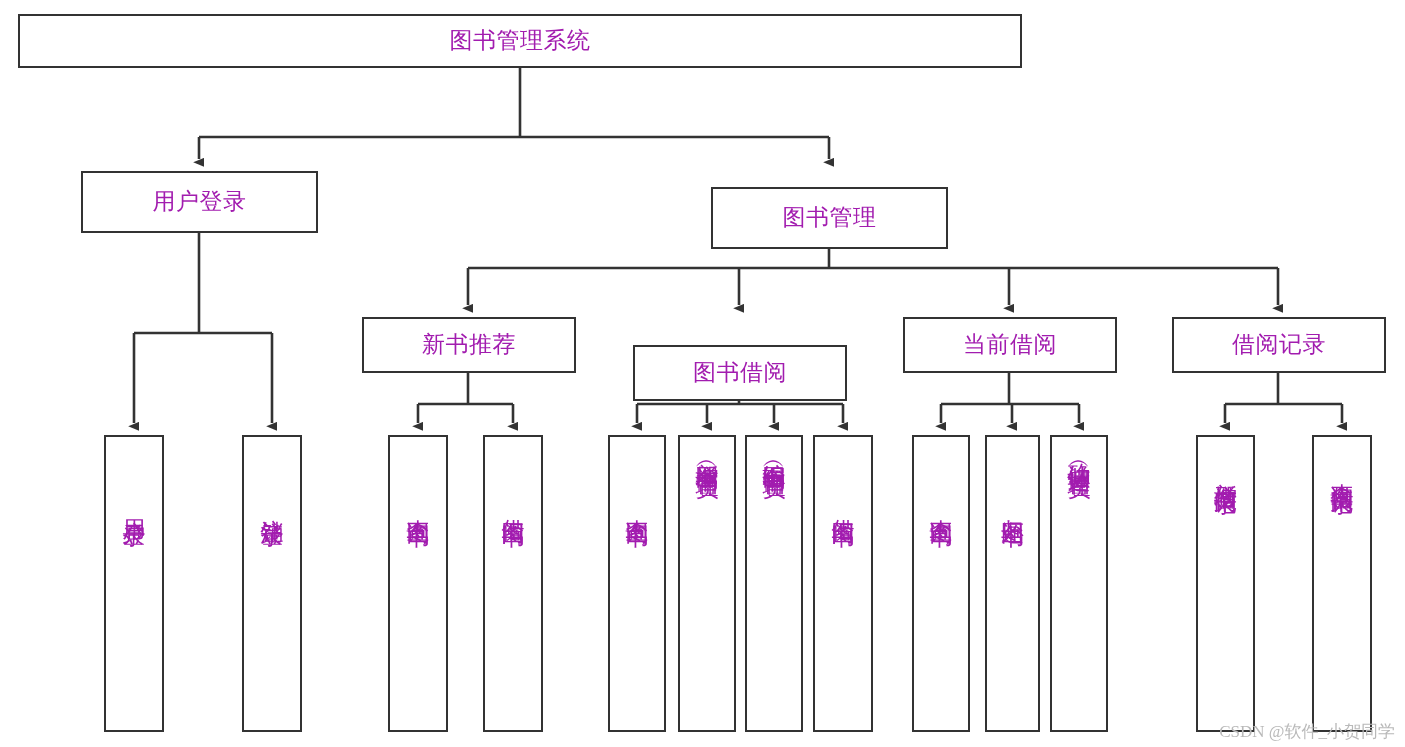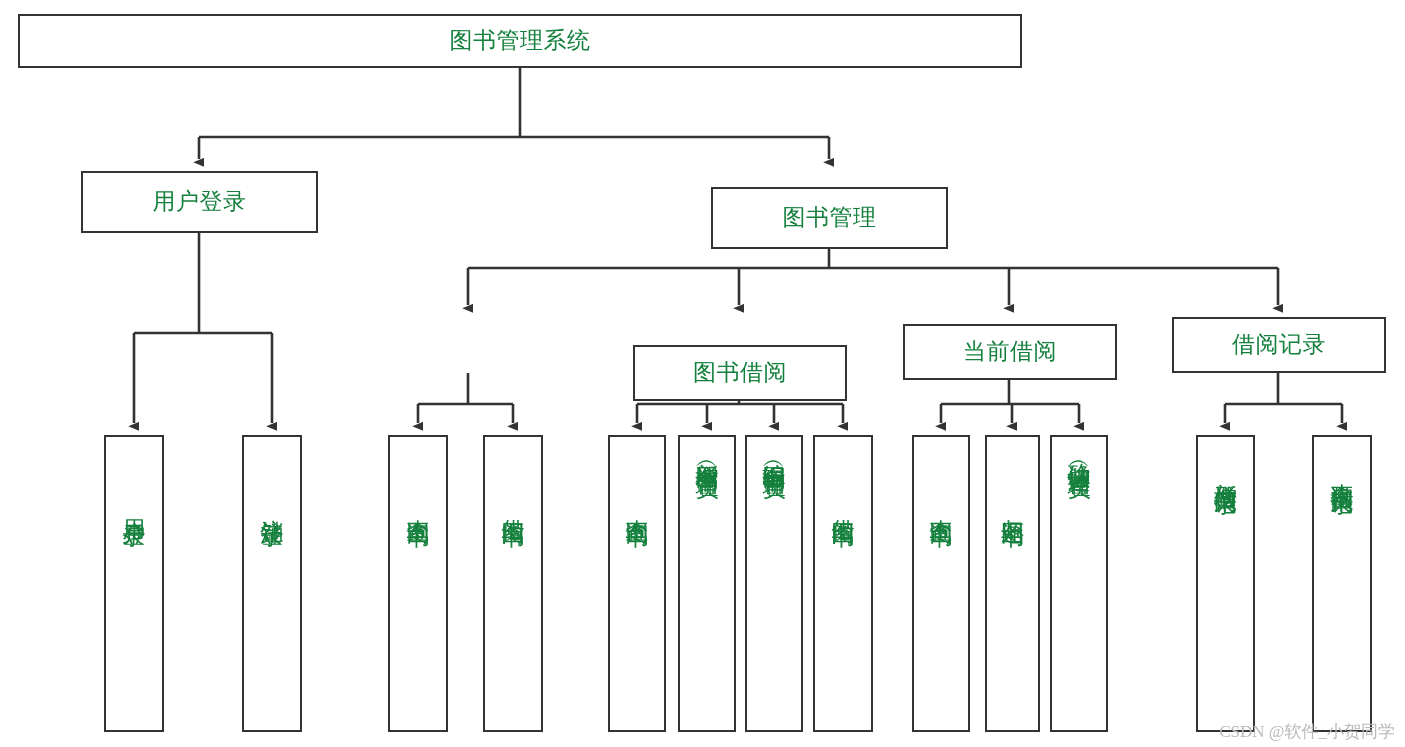--- a/index.html
+++ b/index.html
@@ -28,21 +28,21 @@
     position: absolute;
     box-sizing: border-box;
     background: #ffffff;
     border: 2px solid #333333;
     display: flex;
     align-items: center;
     justify-content: center;
     z-index: 2;
   }
   .node-label {
-    color: #15803d;
+    color: #a21caf;
     line-height: 1.18;
     text-align: center;
     white-space: pre;
   }
   .horizontal .node-label {
     font-size: 23px;
     letter-spacing: 0.5px;
   }
   .vertical {
     align-items: flex-start;
@@ -135,24 +135,27 @@
     <span class="node-label">图书管理系统</span>
   </div>
 
   <div class="node horizontal" id="node-l2-0" style="left: 81px; top: 171px; width: 237px; height: 62px;">
     <span class="node-label">用户登录</span>
   </div>
   <div class="node horizontal" id="node-l2-1" style="left: 711px; top: 187px; width: 237px; height: 62px;">
     <span class="node-label">图书管理</span>
   </div>
 
+  <div class="node horizontal" id="node-l3-0" style="left: 362px; top: 317px; width: 214px; height: 56px;">
+    <span class="node-label">新书推荐</span>
+  </div>
   <div class="node horizontal" id="node-l3-1" style="left: 633px; top: 317px; width: 214px; height: 56px; margin-top: 28px;">
     <span class="node-label">图书借阅</span>
   </div>
-  <div class="node horizontal" id="node-l3-2" style="left: 903px; top: 317px; width: 214px; height: 56px; margin-top: 7px;">
+  <div class="node horizontal" id="node-l3-2" style="left: 903px; top: 317px; width: 214px; height: 56px;">
     <span class="node-label">当前借阅</span>
   </div>
   <div class="node horizontal" id="node-l3-3" style="left: 1172px; top: 317px; width: 214px; height: 56px;">
     <span class="node-label">借阅记录</span>
   </div>
 
   <div class="node vertical mid" id="node-leaf-0" style="left: 104px; top: 435px; width: 60px; height: 297px;">
     <span class="node-label">用户登录</span>
   </div>
   <div class="node vertical mid" id="node-leaf-1" style="left: 242px; top: 435px; width: 60px; height: 297px;">

